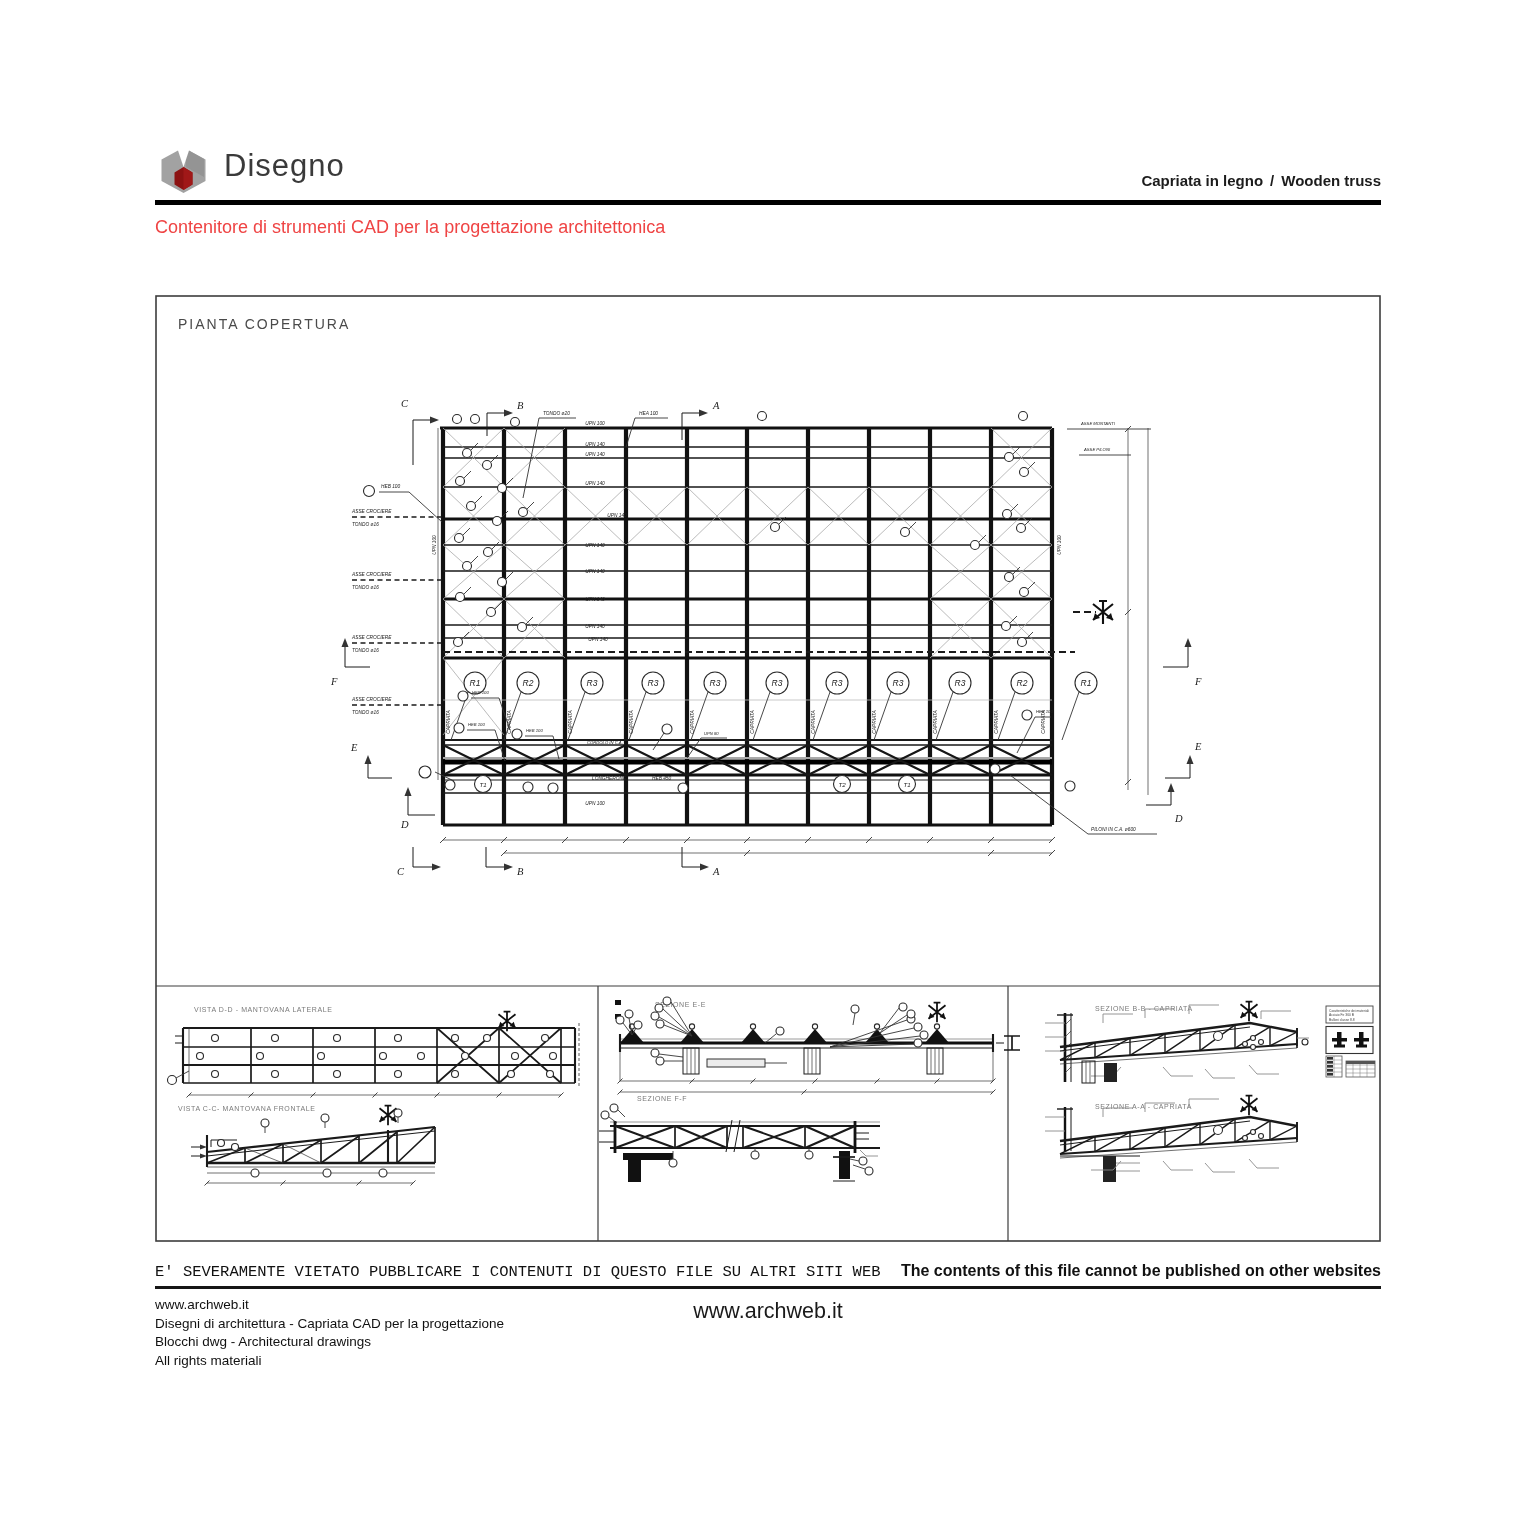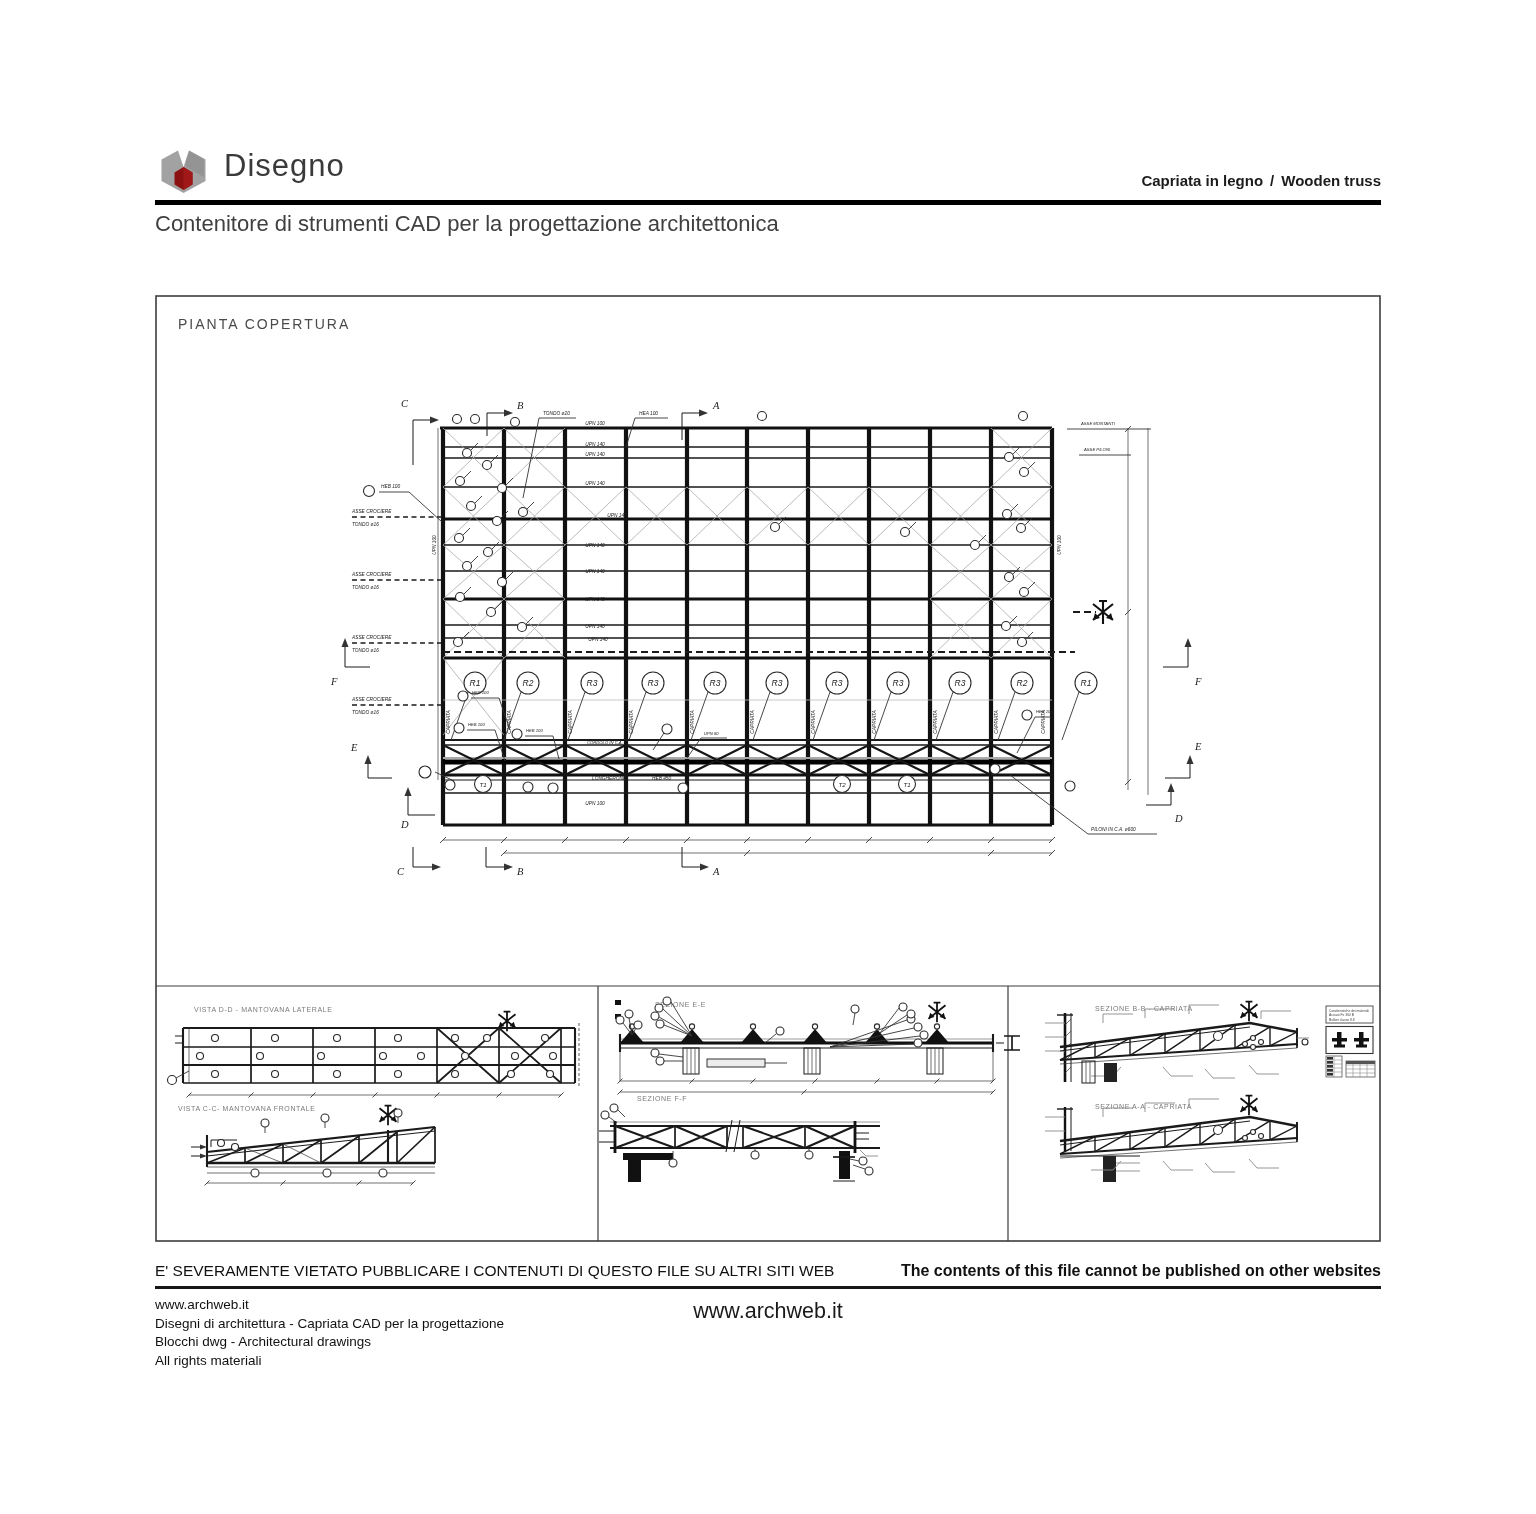--- a/index.html
+++ b/index.html
@@ -6,27 +6,27 @@
   .page{position:relative;width:1536px;height:1514px;background:#ffffff;margin:0 auto;
         font-family:"Liberation Sans",sans-serif;color:#111;overflow:hidden;}
   
   .logo{position:absolute;left:160px;top:146px;}
   .brand{position:absolute;left:224px;top:148px;font-size:31px;font-weight:500;
          color:#3a3a3a;letter-spacing:1px;}
   .tagline{position:absolute;left:155px;top:172px;width:1226px;text-align:right;
            font-size:15px;color:#1c1c1c;font-weight:bold;}
   .tagline .sep{padding:0 7px;}
   .rule1{position:absolute;left:155px;top:200px;width:1226px;height:5px;background:#000;}
-  .subtitle{position:absolute;left:155px;top:211px;font-size:22px;color:#404040;}
+  .subtitle{position:absolute;left:155px;top:217px;font-size:18px;color:#ef4444;}
   
   .sheet{position:absolute;left:155px;top:295px;}
   
   .notice-row{position:absolute;left:155px;top:1262px;width:1226px;display:flex;
               justify-content:space-between;align-items:baseline;}
-  .notice-it{font-size:15.5px;color:#111;}
+  .notice-it{font-size:15.5px;color:#111;font-family:Liberation Mono, monospace;}
   .notice-en{font-size:16px;color:#111;font-weight:bold;}
   .rule2{position:absolute;left:155px;top:1286px;width:1226px;height:3px;background:#161616;}
   .info{position:absolute;left:155px;top:1296px;font-size:13.5px;line-height:18.5px;color:#111;}
   .bigsite{position:absolute;left:155px;top:1299px;width:1226px;text-align:center;
            font-size:21.5px;color:#1a1a1a;}
   .scale{position:absolute;left:155px;top:1303px;width:1226px;text-align:right;
          font-size:15px;color:#111;}
   
   .s07{stroke:#333;stroke-width:.7;fill:none}
   .s1{stroke:#1a1a1a;stroke-width:1;fill:none}

